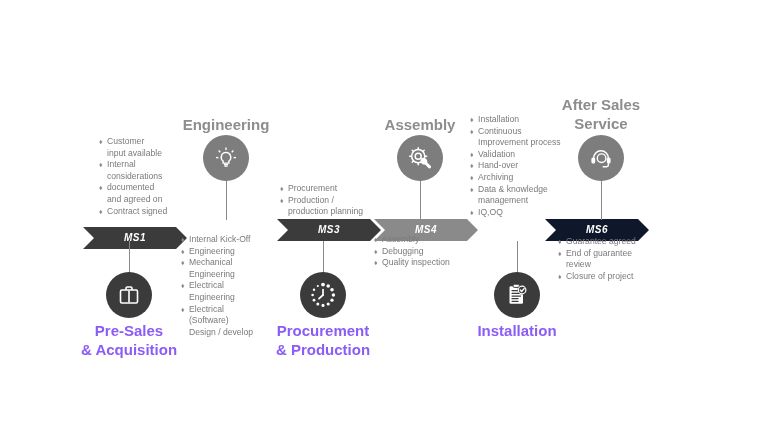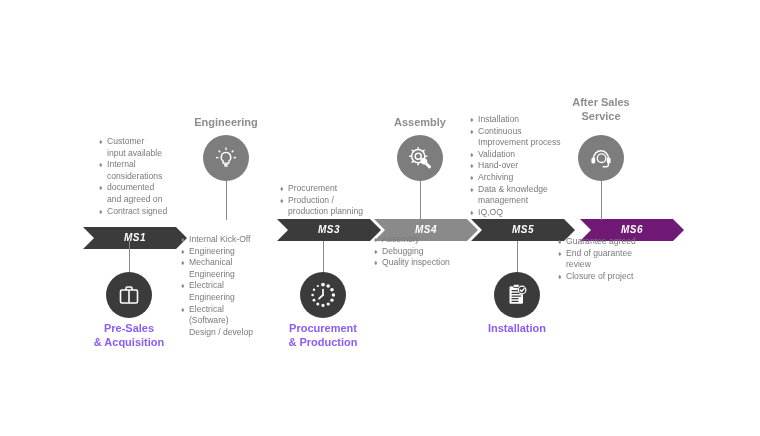--- a/index.html
+++ b/index.html
@@ -20,21 +20,21 @@
 
   
   .stem{position:absolute;width:1px;background:#8a8a8a;}
 
   
   .circle{position:absolute;border-radius:50%;display:flex;
           align-items:center;justify-content:center;}
   .circle svg{display:block;}
 
   
-  .stitle{position:absolute;font-size:11px;font-weight:bold;line-height:1.25;
+  .stitle{position:absolute;font-size:15px;font-weight:bold;line-height:1.25;
           text-align:center;white-space:pre-line;}
   .stitle.top{color:#8d8d8d;}
   .stitle.bot{color:#8b5cf6;}
 
   
   .blist{position:absolute;list-style:none;margin:0;padding:0;}
   .blist li{font-size:8.6px;line-height:11.6px;color:#7a7a7a;
             position:relative;padding-left:8px;white-space:nowrap;}
   .blist li.cont{padding-left:8px;}
   .blist li .bul{position:absolute;left:0;top:0;font-size:7px;color:#8a8a8a;line-height:11.6px;}
@@ -47,24 +47,21 @@
   <div id="band">
     <div class="chev first" style="left:0px;width:104px;background:#3b3b3b;">
       <span class="ms">MS1</span>
     </div>
     <div class="chev" style="left:194px;width:104px;background:#3b3b3b;align-items:center;">
       <span class="ms">MS3</span>
     </div>
     <div class="chev" style="left:291px;width:104px;background:#8a8a8a;">
       <span class="ms">MS4</span>
     </div>
-    <div class="chev" style="left:388px;width:104px;background:#3b3b3b;">
-      <span class="ms">MS5</span>
-    </div>
-    <div class="chev" style="left:497px;width:104px;background:#701a75;align-items:center;">
+    <div class="chev" style="left:462px;width:104px;background:#0f172a;align-items:center;">
       <span class="ms">MS6</span>
     </div>
   </div>
 
   <div class="stem" style="left:129px;top:241px;height:41px;"></div>
   <div class="stem" style="left:226px;top:179px;height:41px;"></div>
   <div class="stem" style="left:323px;top:241px;height:41px;"></div>
   <div class="stem" style="left:420px;top:179px;height:41px;"></div>
   <div class="stem" style="left:517px;top:241px;height:41px;"></div>
   <div class="stem" style="left:601px;top:179px;height:41px;"></div>

